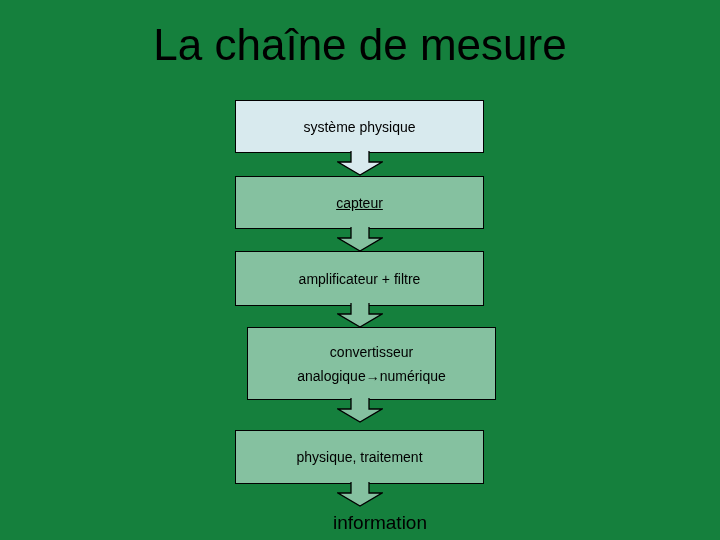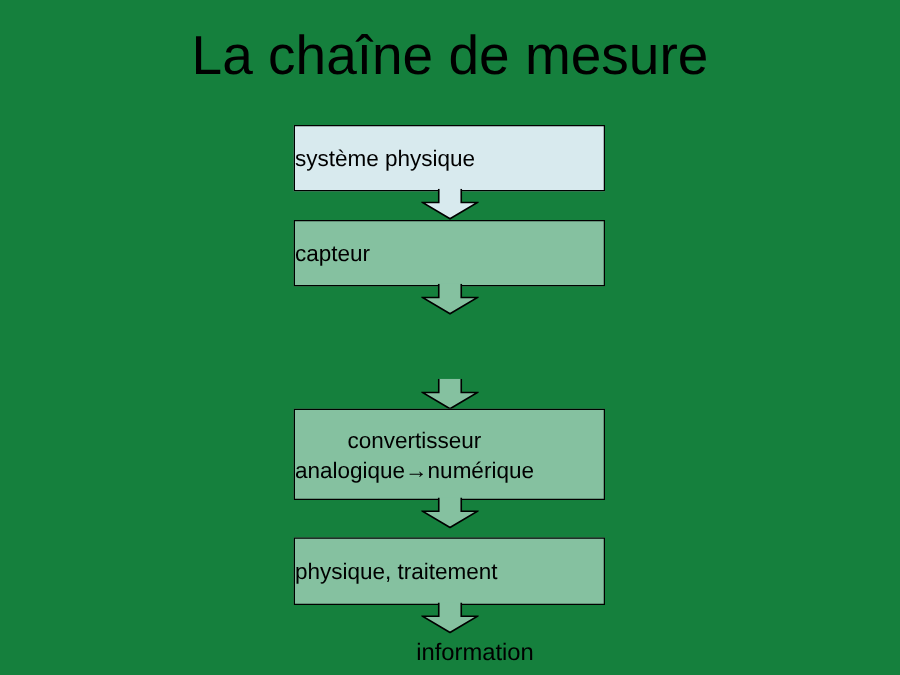--- a/index.html
+++ b/index.html
@@ -28,31 +28,32 @@
     color: #000000;
   }
   .box {
     position: absolute;
     left: 235px;
     width: 249px;
     box-sizing: border-box;
     border: 1.5px solid #000000;
     display: flex;
     align-items: center;
+    justify-content: center;
     text-align: center;
-    font-size: 18px;
+    font-size: 14px;
     line-height: 24px;
     white-space: pre-line;
   }
   .box.light { background: var(--box-light, #d8eaee); }
   .box.green { background: var(--box-green, #85c1a0); }
   .box1 { top: 100px; height: 53px; }
-  .box2 { top: 176px; height: 53px; }
+  .box2 { top: 176px; height: 53px; text-decoration: underline; }
   .box3 { top: 251px; height: 55px; }
-  .box4 { top: 327px; height: 73px; }
+  .box4 { top: 327px; height: 73px; margin-left: 12px; }
   .box5 { top: 430px; height: 54px; }
   .arrow {
     position: absolute;
     left: 337px;
     width: 46px;
     height: 25px;
   }
   .arrow1 { top: 151px; }
   .arrow2 { top: 227px; }
   .arrow3 { top: 303px; }
@@ -86,20 +87,23 @@
   </svg>
 
   <div class="box green box2">
     <span>capteur</span>
   </div>
 
   <svg class="arrow arrow2" viewBox="0 0 46 25">
     <path d="M14 0 L14 11 L1 11 L23 24 L45 11 L32 11 L32 0" fill="var(--box-green, #85c1a0)" stroke="#000000" stroke-width="1.3"></path>
   </svg>
 
+  <div class="box green box3">
+    <span>amplificateur + filtre</span>
+  </div>
 
   <svg class="arrow arrow3" viewBox="0 0 46 25">
     <path d="M14 0 L14 11 L1 11 L23 24 L45 11 L32 11 L32 0" fill="var(--box-green, #85c1a0)" stroke="#000000" stroke-width="1.3"></path>
   </svg>
 
   <div class="box green box4">
     <span>convertisseur
 analogique→numérique</span>
   </div>
 

